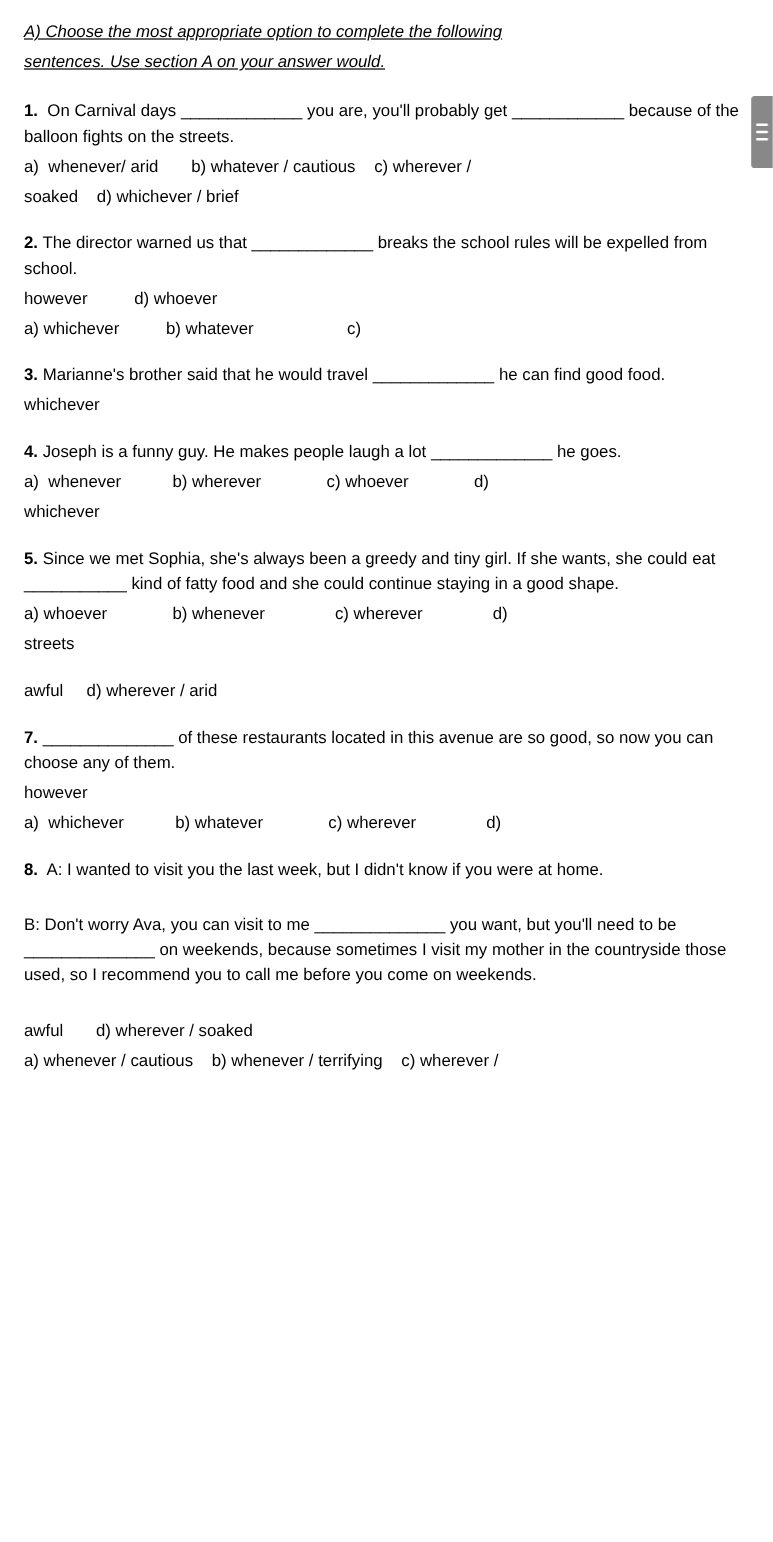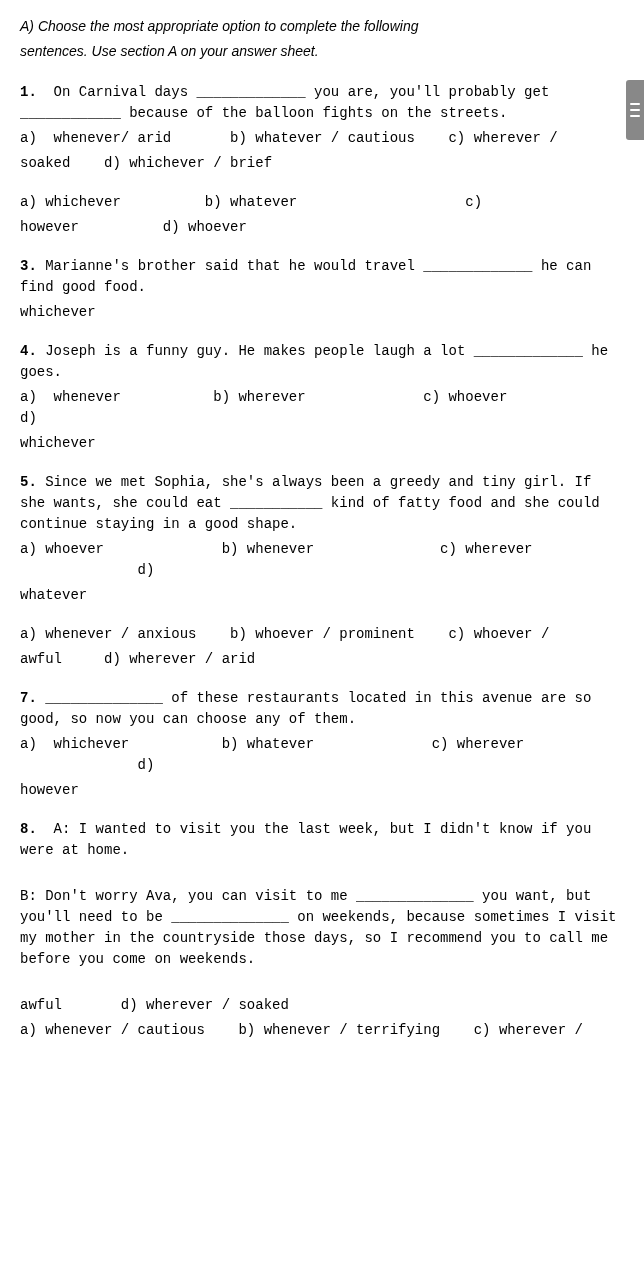--- a/index.html
+++ b/index.html
@@ -14,24 +14,24 @@
       color: #000;
       width: 644px;
       min-height: 1285px;
       padding: 16px 20px;
       line-height: 1.5;
     }
     .header {
       font-style: italic;
       margin-bottom: 20px;
       font-size: 14px;
+      text-decoration: underline;
     }
     .question-block {
       margin-bottom: 18px;
-      font-family: Liberation Mono, monospace;
     }
     .sidebar-tab {
       position: fixed;
       right: 0;
       top: 80px;
       width: 18px;
       height: 60px;
       background: #888;
       border-radius: 3px 0 0 3px;
       display: flex;
@@ -54,62 +54,62 @@
 <body>
 
 <div class="sidebar-tab">
   <div class="sidebar-tab-line"></div>
   <div class="sidebar-tab-line"></div>
   <div class="sidebar-tab-line"></div>
 </div>
 
 <div class="header">
   <p>A)  Choose the most appropriate option to complete the following</p>
-  <p>sentences. Use section A on your answer sheet.</p>
+  <p>sentences. Use section A on your answer would.</p>
 </div>
 
 <div class="question-block">
   <p><strong>1.</strong>&nbsp; On Carnival days _____________ you are, you'll probably get ____________ because of the balloon fights on the streets.</p>
   <p>a)&nbsp; whenever/ arid &nbsp;&nbsp;&nbsp;&nbsp;&nbsp; b) whatever / cautious &nbsp;&nbsp; c) wherever /</p>
   <p>soaked &nbsp;&nbsp; d) whichever / brief</p>
 </div>
 
 <div class="question-block">
+  <p><strong>2.</strong> The director warned us that _____________ breaks the school rules will be expelled from school.</p>
+  <p>however &nbsp;&nbsp;&nbsp;&nbsp;&nbsp;&nbsp;&nbsp;&nbsp; d) whoever</p>
   <p>a) whichever &nbsp;&nbsp;&nbsp;&nbsp;&nbsp;&nbsp;&nbsp;&nbsp; b) whatever &nbsp;&nbsp;&nbsp;&nbsp;&nbsp;&nbsp;&nbsp;&nbsp;&nbsp;&nbsp;&nbsp;&nbsp;&nbsp;&nbsp;&nbsp;&nbsp;&nbsp;&nbsp; c)</p>
-  <p>however &nbsp;&nbsp;&nbsp;&nbsp;&nbsp;&nbsp;&nbsp;&nbsp; d) whoever</p>
 </div>
 
 <div class="question-block">
   <p><strong>3.</strong> Marianne's brother said that he would travel _____________ he can find good food.</p>
   <p>whichever</p>
 </div>
 
 <div class="question-block">
   <p><strong>4.</strong> Joseph is a funny guy. He makes people laugh a lot _____________ he goes.</p>
   <p>a)&nbsp; whenever &nbsp;&nbsp;&nbsp;&nbsp;&nbsp;&nbsp;&nbsp;&nbsp;&nbsp; b) wherever &nbsp;&nbsp;&nbsp;&nbsp;&nbsp;&nbsp;&nbsp;&nbsp;&nbsp;&nbsp;&nbsp;&nbsp; c) whoever &nbsp;&nbsp;&nbsp;&nbsp;&nbsp;&nbsp;&nbsp;&nbsp;&nbsp;&nbsp;&nbsp;&nbsp; d)</p>
   <p>whichever</p>
 </div>
 
 <div class="question-block">
   <p><strong>5.</strong> Since we met Sophia, she's always been a greedy and tiny girl. If she wants, she could eat ___________ kind of fatty food and she could continue staying in a good shape.</p>
   <p>a) whoever &nbsp;&nbsp;&nbsp;&nbsp;&nbsp;&nbsp;&nbsp;&nbsp;&nbsp;&nbsp;&nbsp;&nbsp; b) whenever &nbsp;&nbsp;&nbsp;&nbsp;&nbsp;&nbsp;&nbsp;&nbsp;&nbsp;&nbsp;&nbsp;&nbsp;&nbsp; c) wherever &nbsp;&nbsp;&nbsp;&nbsp;&nbsp;&nbsp;&nbsp;&nbsp;&nbsp;&nbsp;&nbsp;&nbsp;&nbsp; d)</p>
-  <p>whatever</p>
+  <p>streets</p>
 </div>
 
 <div class="question-block">
-  <p>a) whenever / anxious &nbsp;&nbsp; b) whoever / prominent &nbsp;&nbsp; c) whoever /</p>
   <p>awful &nbsp;&nbsp;&nbsp; d) wherever / arid</p>
 </div>
 
 <div class="question-block">
   <p><strong>7.</strong> ______________ of these restaurants located in this avenue are so good, so now you can choose any of them.</p>
+  <p>however</p>
   <p>a)&nbsp; whichever &nbsp;&nbsp;&nbsp;&nbsp;&nbsp;&nbsp;&nbsp;&nbsp;&nbsp; b) whatever &nbsp;&nbsp;&nbsp;&nbsp;&nbsp;&nbsp;&nbsp;&nbsp;&nbsp;&nbsp;&nbsp;&nbsp; c) wherever &nbsp;&nbsp;&nbsp;&nbsp;&nbsp;&nbsp;&nbsp;&nbsp;&nbsp;&nbsp;&nbsp;&nbsp;&nbsp; d)</p>
-  <p>however</p>
 </div>
 
 <div class="question-block">
   <p><strong>8.</strong>&nbsp; A: I wanted to visit you the last week, but I didn't know if you were at home.</p>
   <br>
-  <p>B: Don't worry Ava, you can visit to me ______________ you want, but you'll need to be ______________ on weekends, because sometimes I visit my mother in the countryside those days, so I recommend you to call me before you come on weekends.</p>
+  <p>B: Don't worry Ava, you can visit to me ______________ you want, but you'll need to be ______________ on weekends, because sometimes I visit my mother in the countryside those used, so I recommend you to call me before you come on weekends.</p>
   <br>
   <p>awful &nbsp;&nbsp;&nbsp;&nbsp;&nbsp; d) wherever / soaked</p>
   <p>a) whenever / cautious &nbsp;&nbsp; b) whenever / terrifying &nbsp;&nbsp; c) wherever /</p>
 </div>
 
 </body></html>

